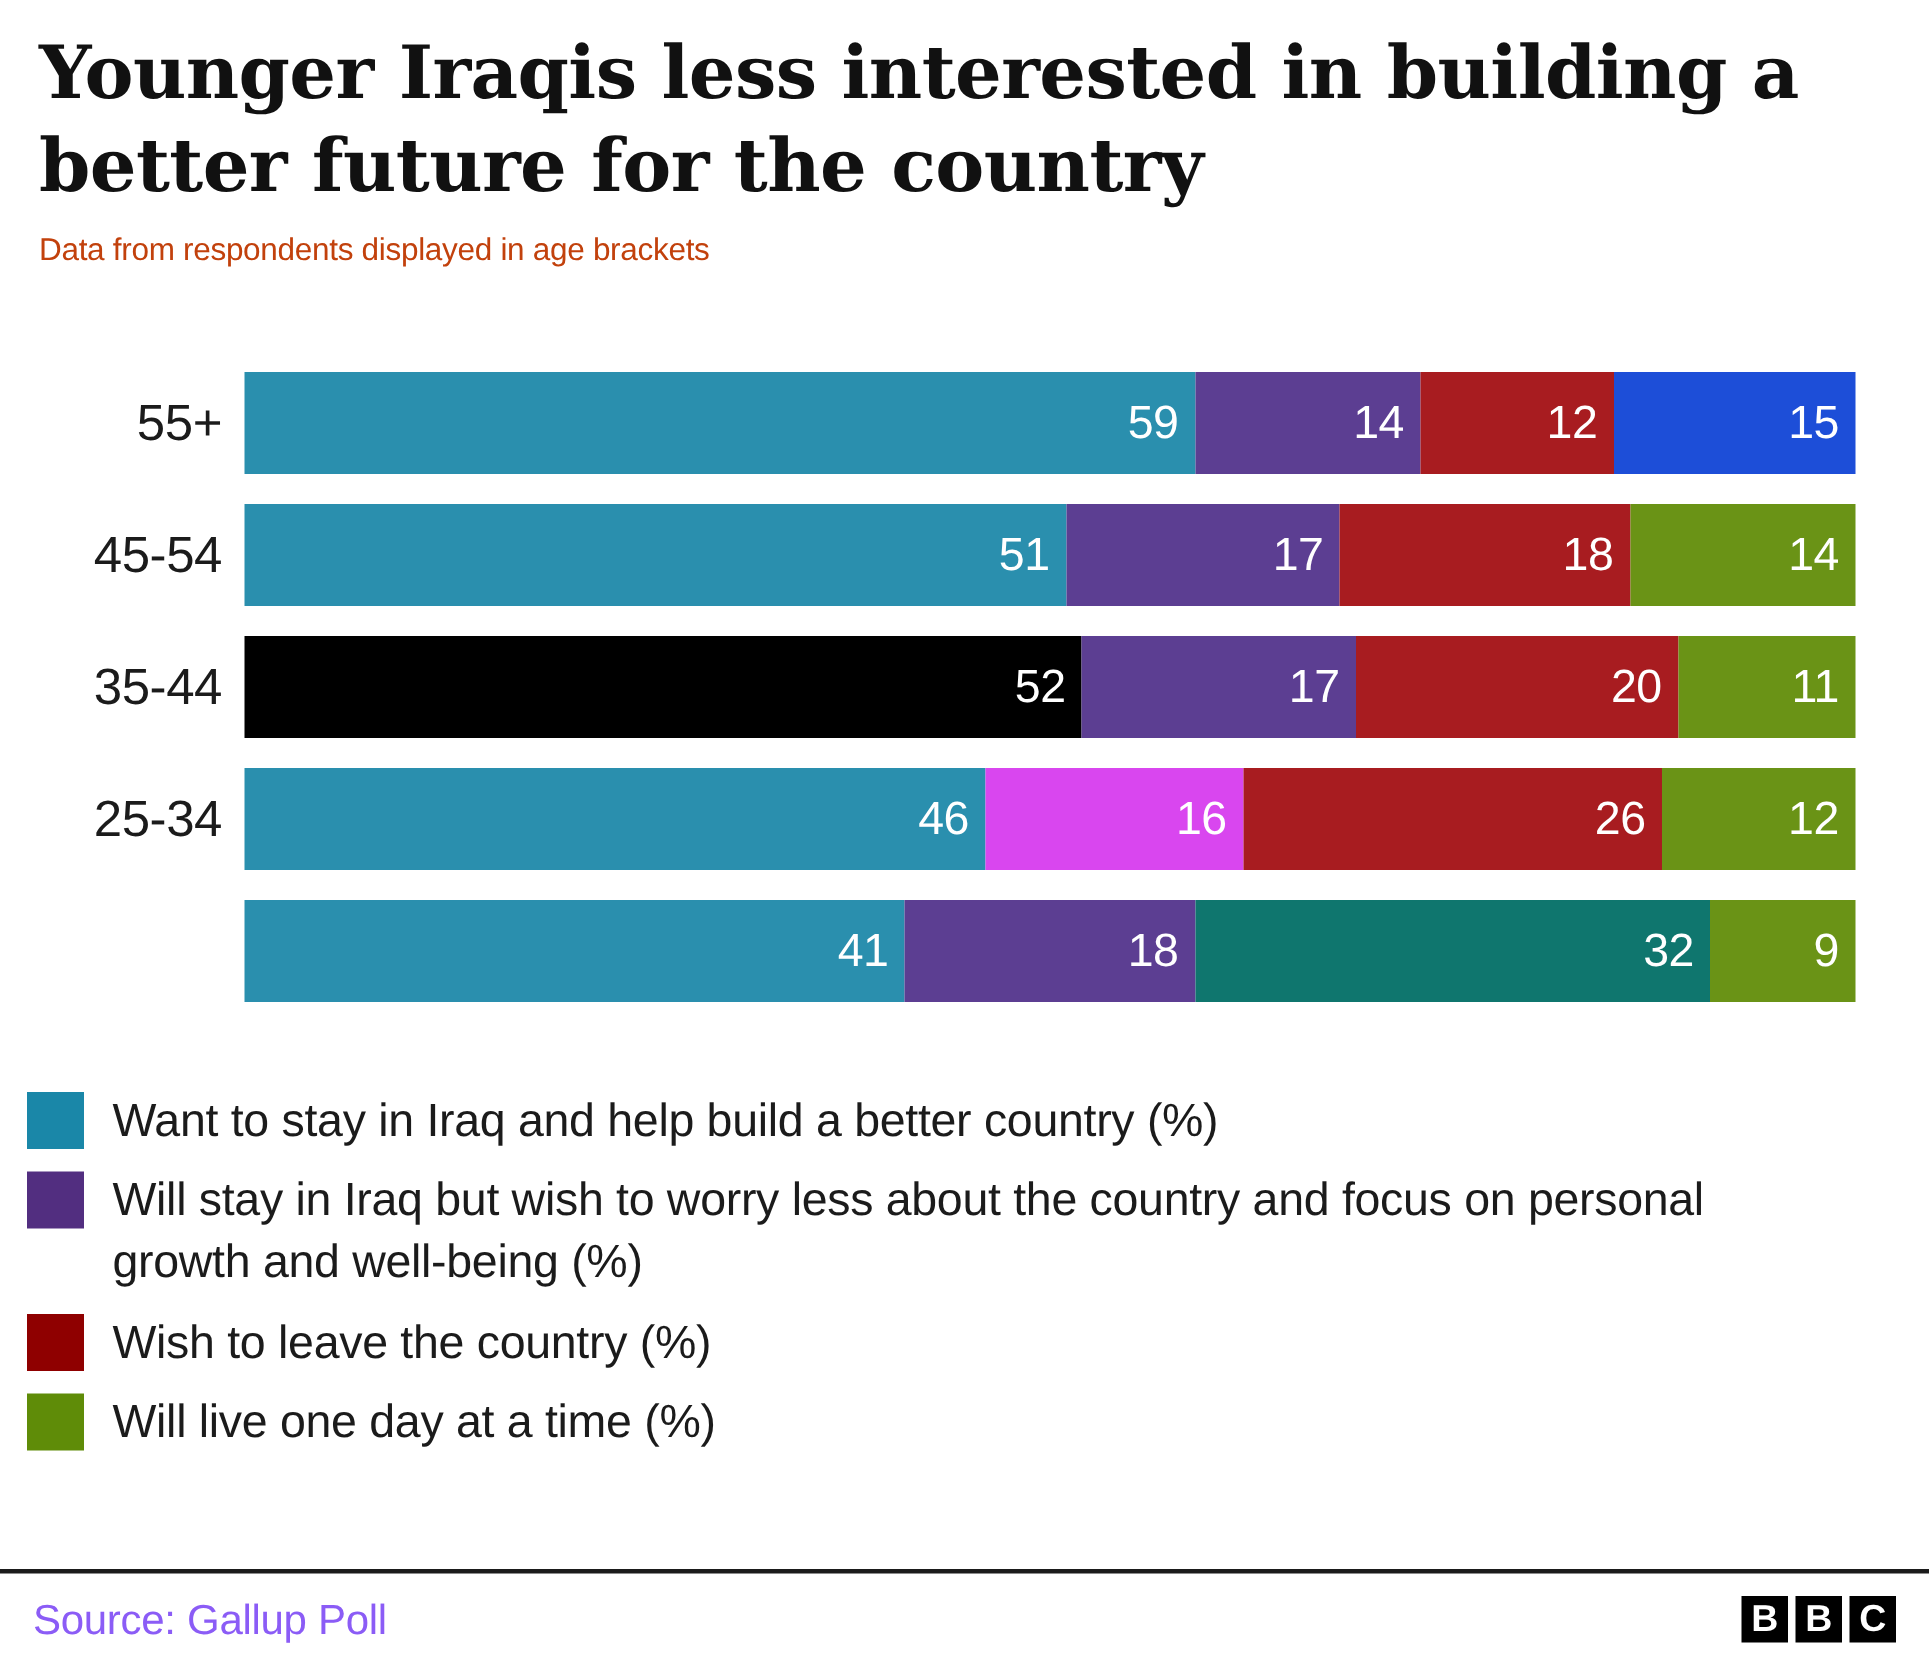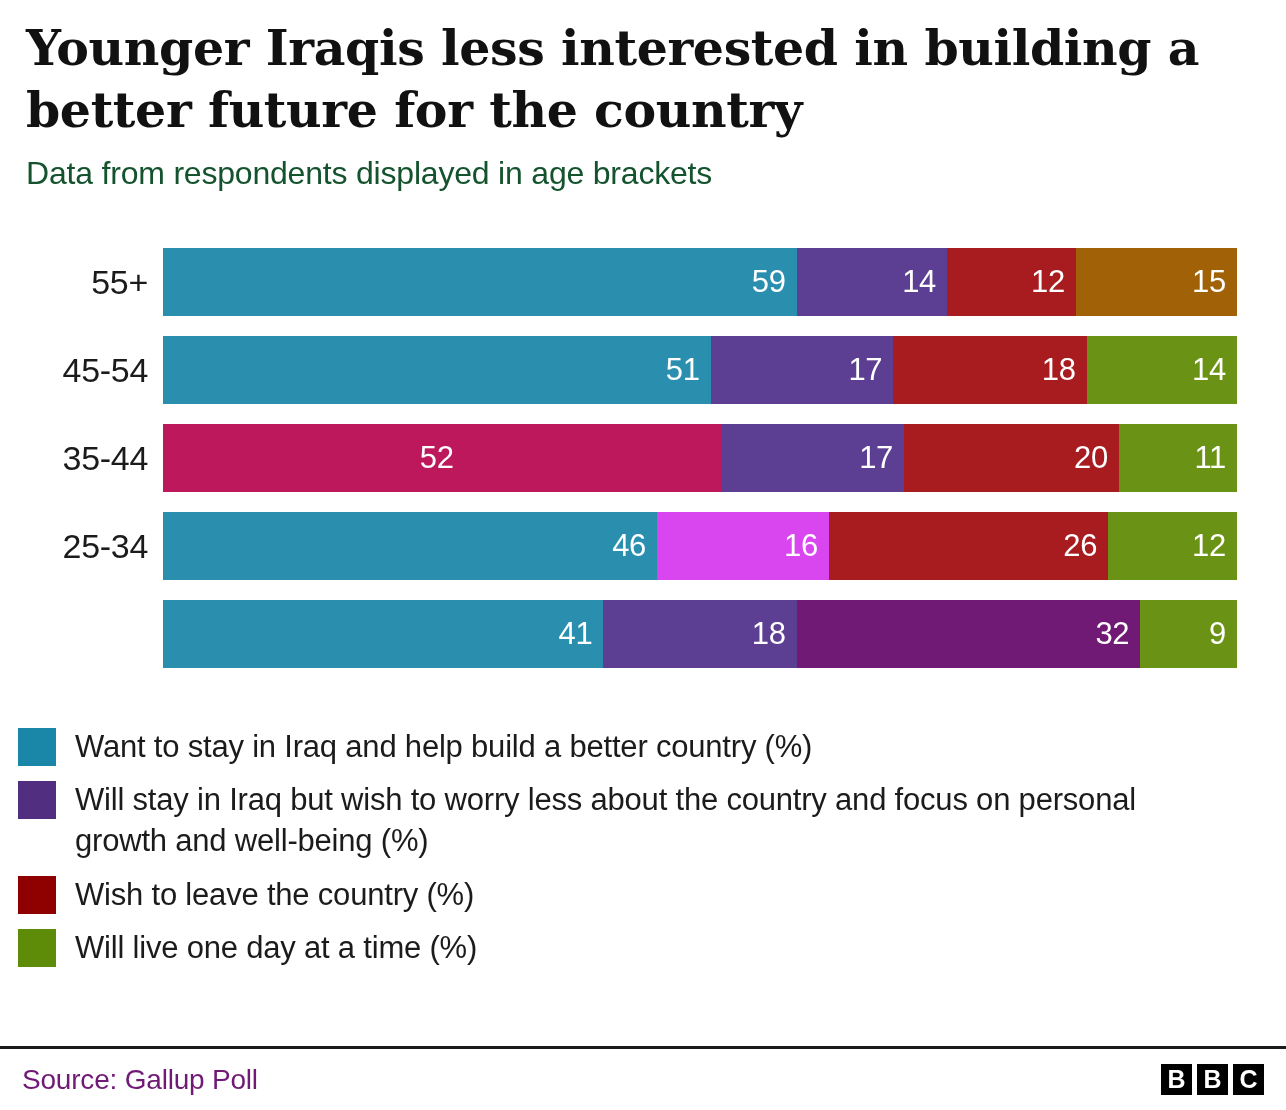--- a/index.html
+++ b/index.html
@@ -32,23 +32,23 @@
     font-weight: bold;
     font-size: 49px;
     line-height: 1.26;
     letter-spacing: -0.4px;
     color: #111111;
     margin: 0;
     max-width: 1180px;
   }
   .chart-subtitle {
     font-family: "Liberation Sans", sans-serif;
-    font-size: 32px;
+    font-size: 21px;
     font-weight: 400;
-    color: #14532d;
+    color: #c2410c;
     margin: 14px 0 0 0;
     letter-spacing: -0.2px;
   }
 
   
   .plot {
     position: absolute;
     left: 0;
     top: 248px;
     width: 1286px;
@@ -142,21 +142,21 @@
     width: 1286px;
     height: 61px;
     display: flex;
     align-items: center;
     justify-content: space-between;
     padding: 0 22px 0 22px;
     box-sizing: border-box;
   }
   .source-text {
     font-size: 28px;
-    color: #701a75;
+    color: #8b5cf6;
     letter-spacing: -0.2px;
   }
   .bbc-logo {
     display: flex;
     gap: 5px;
   }
   .bbc-block {
     width: 31px;
     height: 31px;
     background: #000000;
@@ -186,21 +186,21 @@
         <div class="bar-track">
           <div class="seg" style="background: rgb(42, 143, 174); width: 59%;">
             <span class="seg-value">59</span>
           </div>
           <div class="seg" style="background: rgb(92, 62, 146); width: 14%;">
             <span class="seg-value">14</span>
           </div>
           <div class="seg" style="background: rgb(168, 28, 32); width: 12%;">
             <span class="seg-value">12</span>
           </div>
-          <div class="seg" style="background: #a16207; width: 15%;">
+          <div class="seg" style="background: #1d4ed8; width: 15%;">
             <span class="seg-value">15</span>
           </div>
         </div>
       </div>
       <div class="bar-row">
         <div class="row-label">45-54</div>
         <div class="bar-track">
           <div class="seg" style="background: rgb(42, 143, 174); width: 51%;">
             <span class="seg-value">51</span>
           </div>
@@ -211,21 +211,21 @@
             <span class="seg-value">18</span>
           </div>
           <div class="seg" style="background: rgb(106, 147, 22); width: 14%;">
             <span class="seg-value">14</span>
           </div>
         </div>
       </div>
       <div class="bar-row">
         <div class="row-label">35-44</div>
         <div class="bar-track">
-          <div class="seg" style="background: #be185d; width: 52%; justify-content: center;">
+          <div class="seg" style="background: #000000; width: 52%;">
             <span class="seg-value">52</span>
           </div>
           <div class="seg" style="background: rgb(92, 62, 146); width: 17%;">
             <span class="seg-value">17</span>
           </div>
           <div class="seg" style="background: rgb(168, 28, 32); width: 20%;">
             <span class="seg-value">20</span>
           </div>
           <div class="seg" style="background: rgb(106, 147, 22); width: 11%;">
             <span class="seg-value">11</span>
@@ -250,21 +250,21 @@
         </div>
       </div>
       <div class="bar-row">
         <div class="bar-track">
           <div class="seg" style="background: rgb(42, 143, 174); width: 41%;">
             <span class="seg-value">41</span>
           </div>
           <div class="seg" style="background: rgb(92, 62, 146); width: 18%;">
             <span class="seg-value">18</span>
           </div>
-          <div class="seg" style="background: #701a75; width: 32%;">
+          <div class="seg" style="background: #0f766e; width: 32%;">
             <span class="seg-value">32</span>
           </div>
           <div class="seg" style="background: rgb(106, 147, 22); width: 9%;">
             <span class="seg-value">9</span>
           </div>
         </div>
       </div>
     </div>
 
   <div class="legend" id="legend-area">

